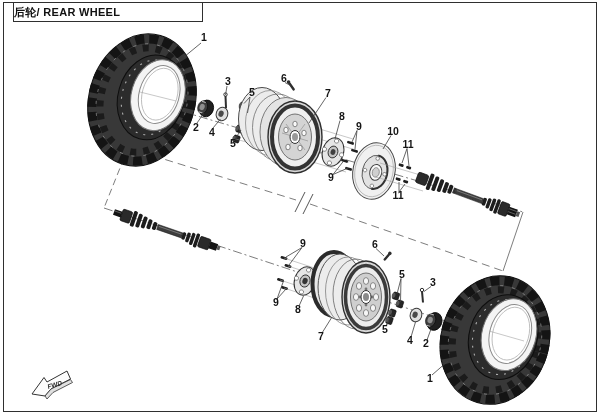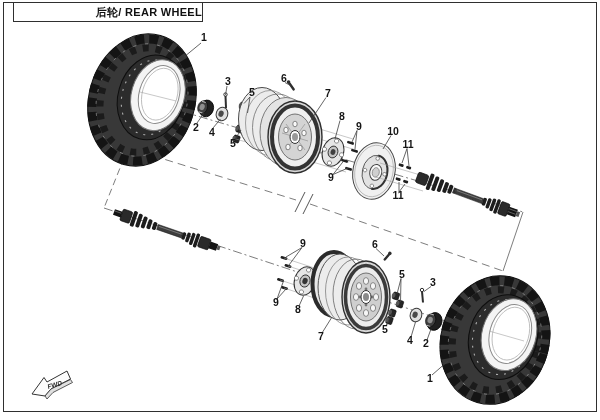--- a/index.html
+++ b/index.html
@@ -2,21 +2,21 @@
 <html><head>
 <meta charset="utf-8">
 <style>
   html,body{margin:0;padding:0;background:#fff;}
   #page{position:relative;width:600px;height:420px;background:#ffffff;overflow:hidden;
         font-family:"Liberation Sans",sans-serif;}
   #outer-border{position:absolute;left:3px;top:2px;width:592px;height:408px;
         border:1px solid #2f2f2f;}
   #title-box{position:absolute;left:13px;top:2px;width:188px;height:18px;
         border:1px solid #2f2f2f;background:#fff;display:flex;align-items:center;
-        justify-content:flex-end;font-weight:bold;font-size:11px;color:#111;
+        justify-content:flex-start;font-weight:bold;font-size:11px;color:#111;
         letter-spacing:.3px;}
   svg text.num{font-family:"Liberation Sans",sans-serif;font-size:10.5px;
         font-weight:bold;fill:#151515;text-anchor:middle;}
   svg text.fwd{font-family:"Liberation Sans",sans-serif;font-size:6.5px;
         font-weight:bold;fill:#2b2b2b;}
   .ld{stroke:#3f3f3f;stroke-width:.8;fill:none;}
   .cl{stroke:#5c5c5c;stroke-width:.8;fill:none;}
   .sline{stroke:#9a9a9a;stroke-width:.55;fill:none;}
 </style>
 </head>

